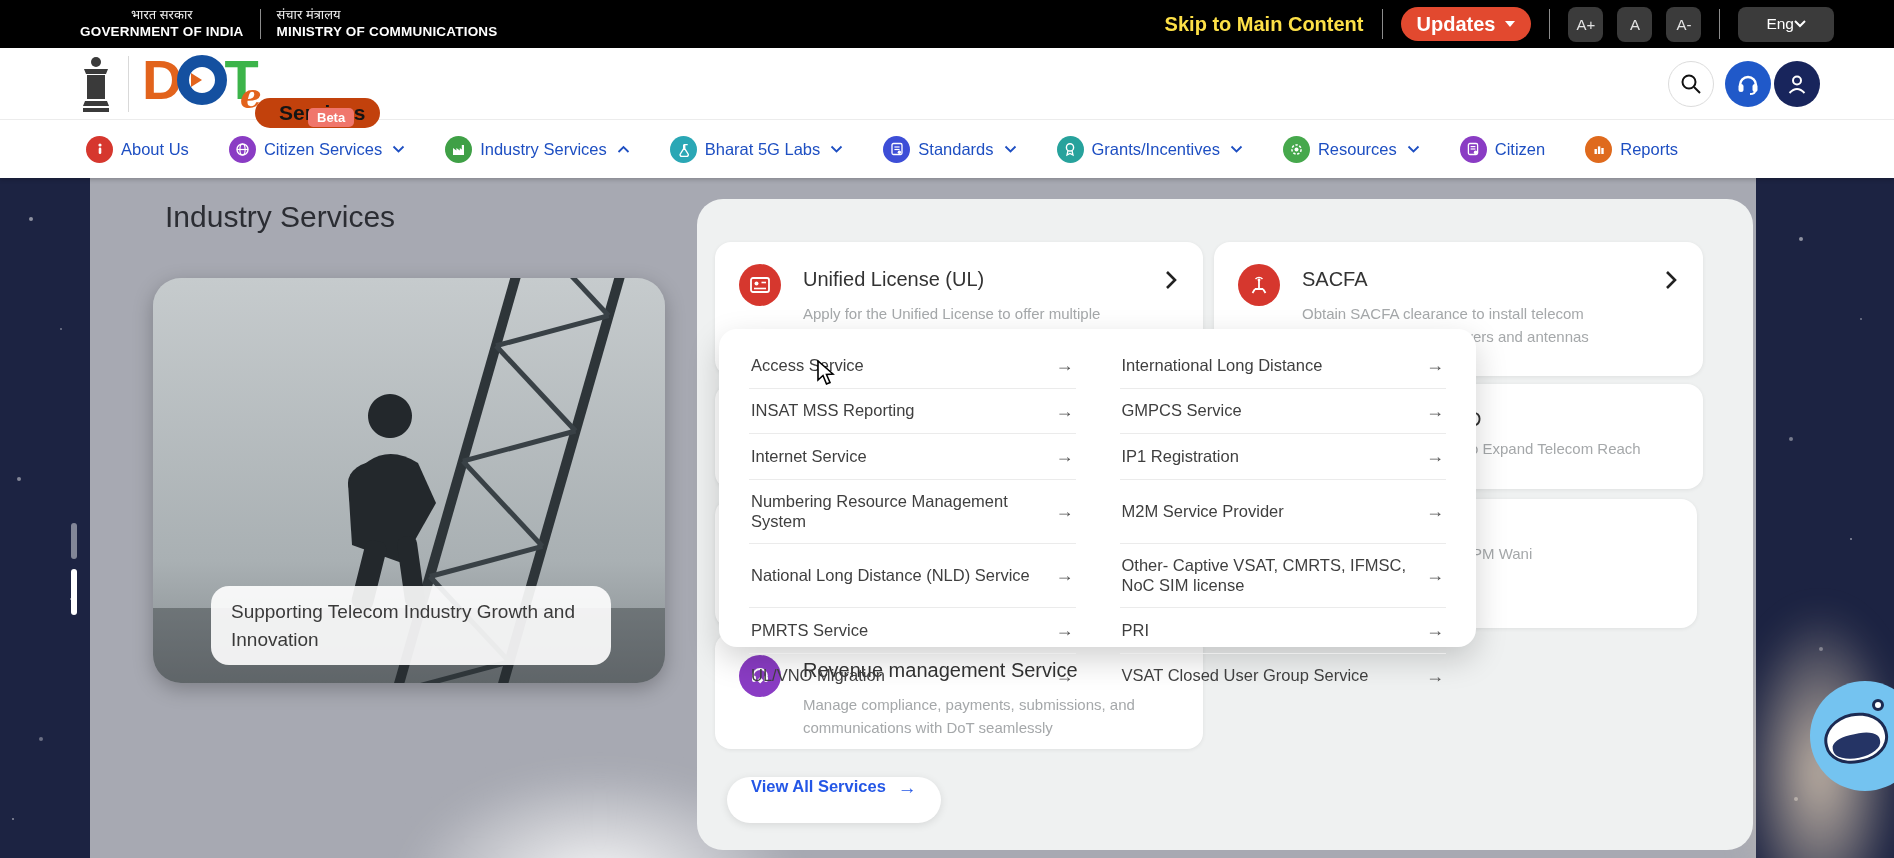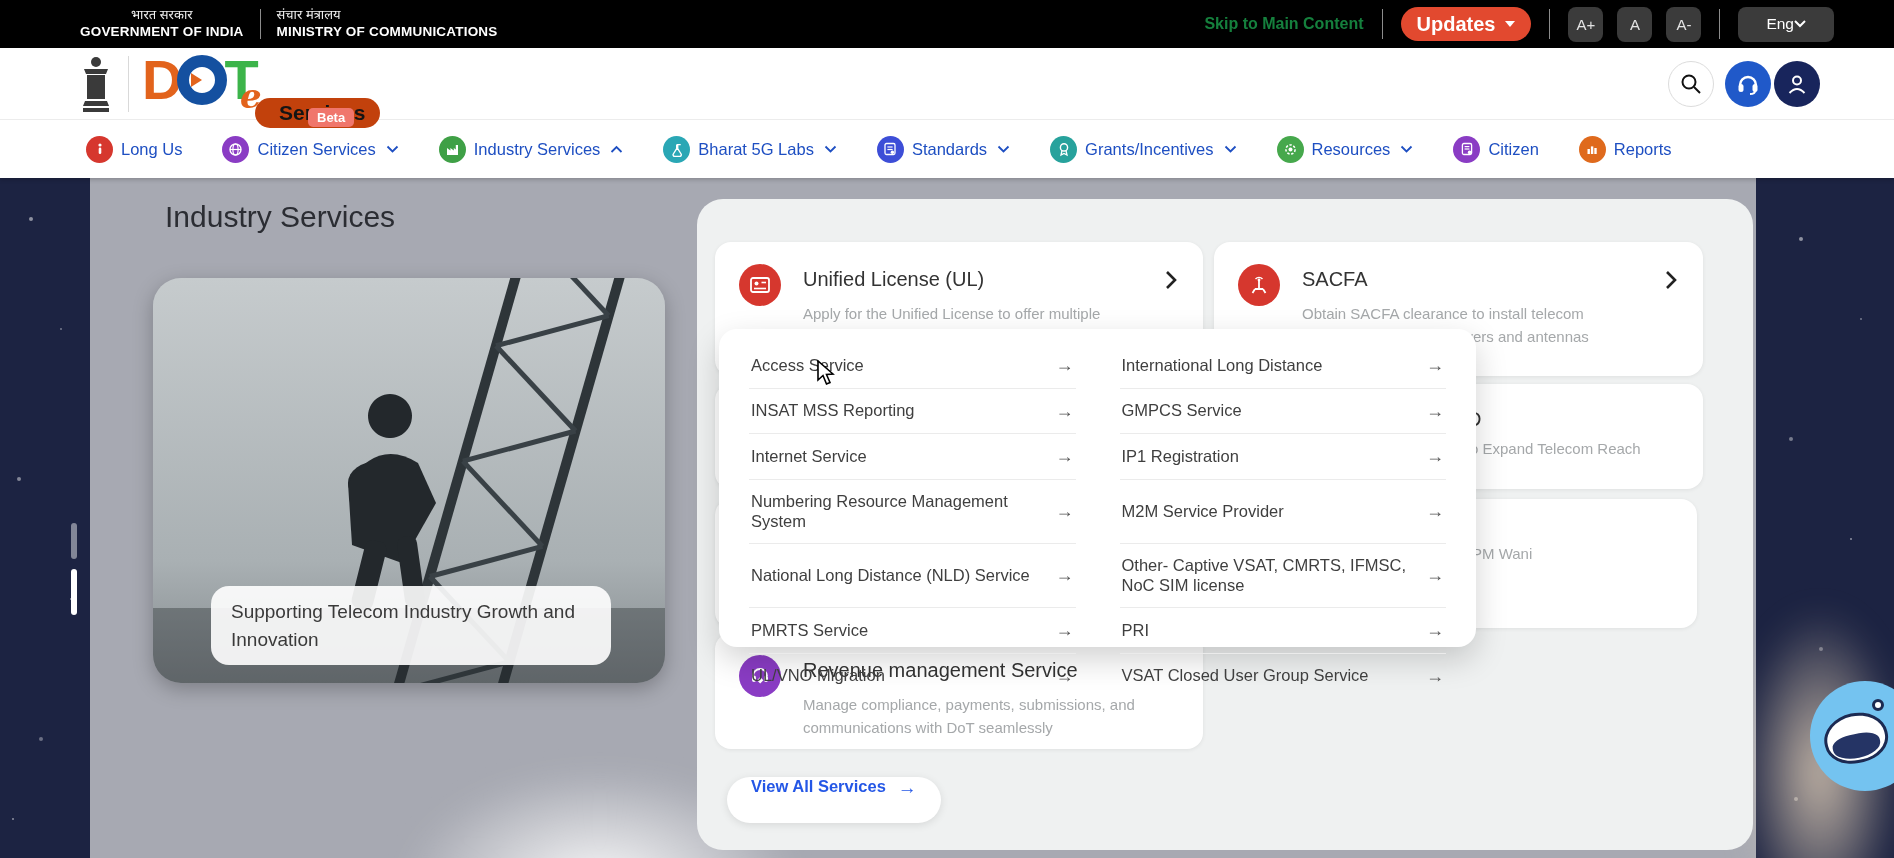--- a/index.html
+++ b/index.html
@@ -7,21 +7,21 @@
     font-family:"Liberation Sans","DejaVu Sans",sans-serif; }
 
   
   .topbar { position:absolute; left:0; top:0; width:1894px; height:48px; background:#000;
     display:flex; align-items:center; color:#fff; z-index:10; }
   .gov-block { display:flex; flex-direction:column; justify-content:center; line-height:1.25; }
   .gov-hi { font-size:13px; color:#f2f2f2; }
   .gov-en { font-size:13.5px; font-weight:bold; letter-spacing:.2px; }
   .tb-divider { width:1px; height:30px; background:rgba(255,255,255,.55); margin:0 16px; }
   .tb-right { margin-left:auto; display:flex; align-items:center; margin-right:60px; gap:14px; }
-  .skip-link { font-size:16px; font-weight:bold; color:#15803d; cursor:pointer; }
+  .skip-link { font-size:20px; font-weight:bold; color:#fde047; cursor:pointer; }
   .updates-btn { background:#e2492f; border-radius:18px; height:34px; padding:12px 16px;
     display:flex; align-items:center; gap:10px; font-size:20px; font-weight:bold; cursor:pointer; }
   .updates-caret { width:0; height:0; border-left:5px solid transparent; border-right:5px solid transparent;
     border-top:6px solid #fff; }
   .fz-btn { width:35px; height:35px; background:#3b3b3b; border-radius:8px; color:#e3e3e3;
     font-size:15px; display:flex; align-items:center; justify-content:center; cursor:pointer; }
   .lang-btn { height:35px; background:#3b3b3b; border-radius:8px; color:#fff; font-size:15.5px;
     padding:0 28px; display:flex; align-items:center; cursor:pointer; }
 
   
@@ -204,21 +204,21 @@
 </div>
 
 <div class="nav">
   <div class="nav-item">
     <span class="nicon" style="background:#d6372e">
       <svg width="14" height="14" viewBox="0 0 14 14">
           <circle cx="7" cy="3" r="1.6" fill="#fff"></circle>
           <rect x="5.7" y="5.6" width="2.6" height="6.4" rx="1.3" fill="#fff"></rect>
         </svg>
     </span>
-    <span class="nlabel">Long Us</span>
+    <span class="nlabel">About Us</span>
   </div>
   <div class="nav-item">
     <span class="nicon" style="background:#8a3cc4">
       <svg width="15" height="15" viewBox="0 0 15 15">
           <circle cx="7.5" cy="7.5" r="5.5" fill="none" stroke="#fff" stroke-width="1.4"></circle>
           <line x1="2" y1="7.5" x2="13" y2="7.5" stroke="#fff" stroke-width="1.2"></line>
           <ellipse cx="7.5" cy="7.5" rx="2.6" ry="5.5" fill="none" stroke="#fff" stroke-width="1.2"></ellipse>
         </svg>
     </span>
     <span class="nlabel">Citizen Services</span>

